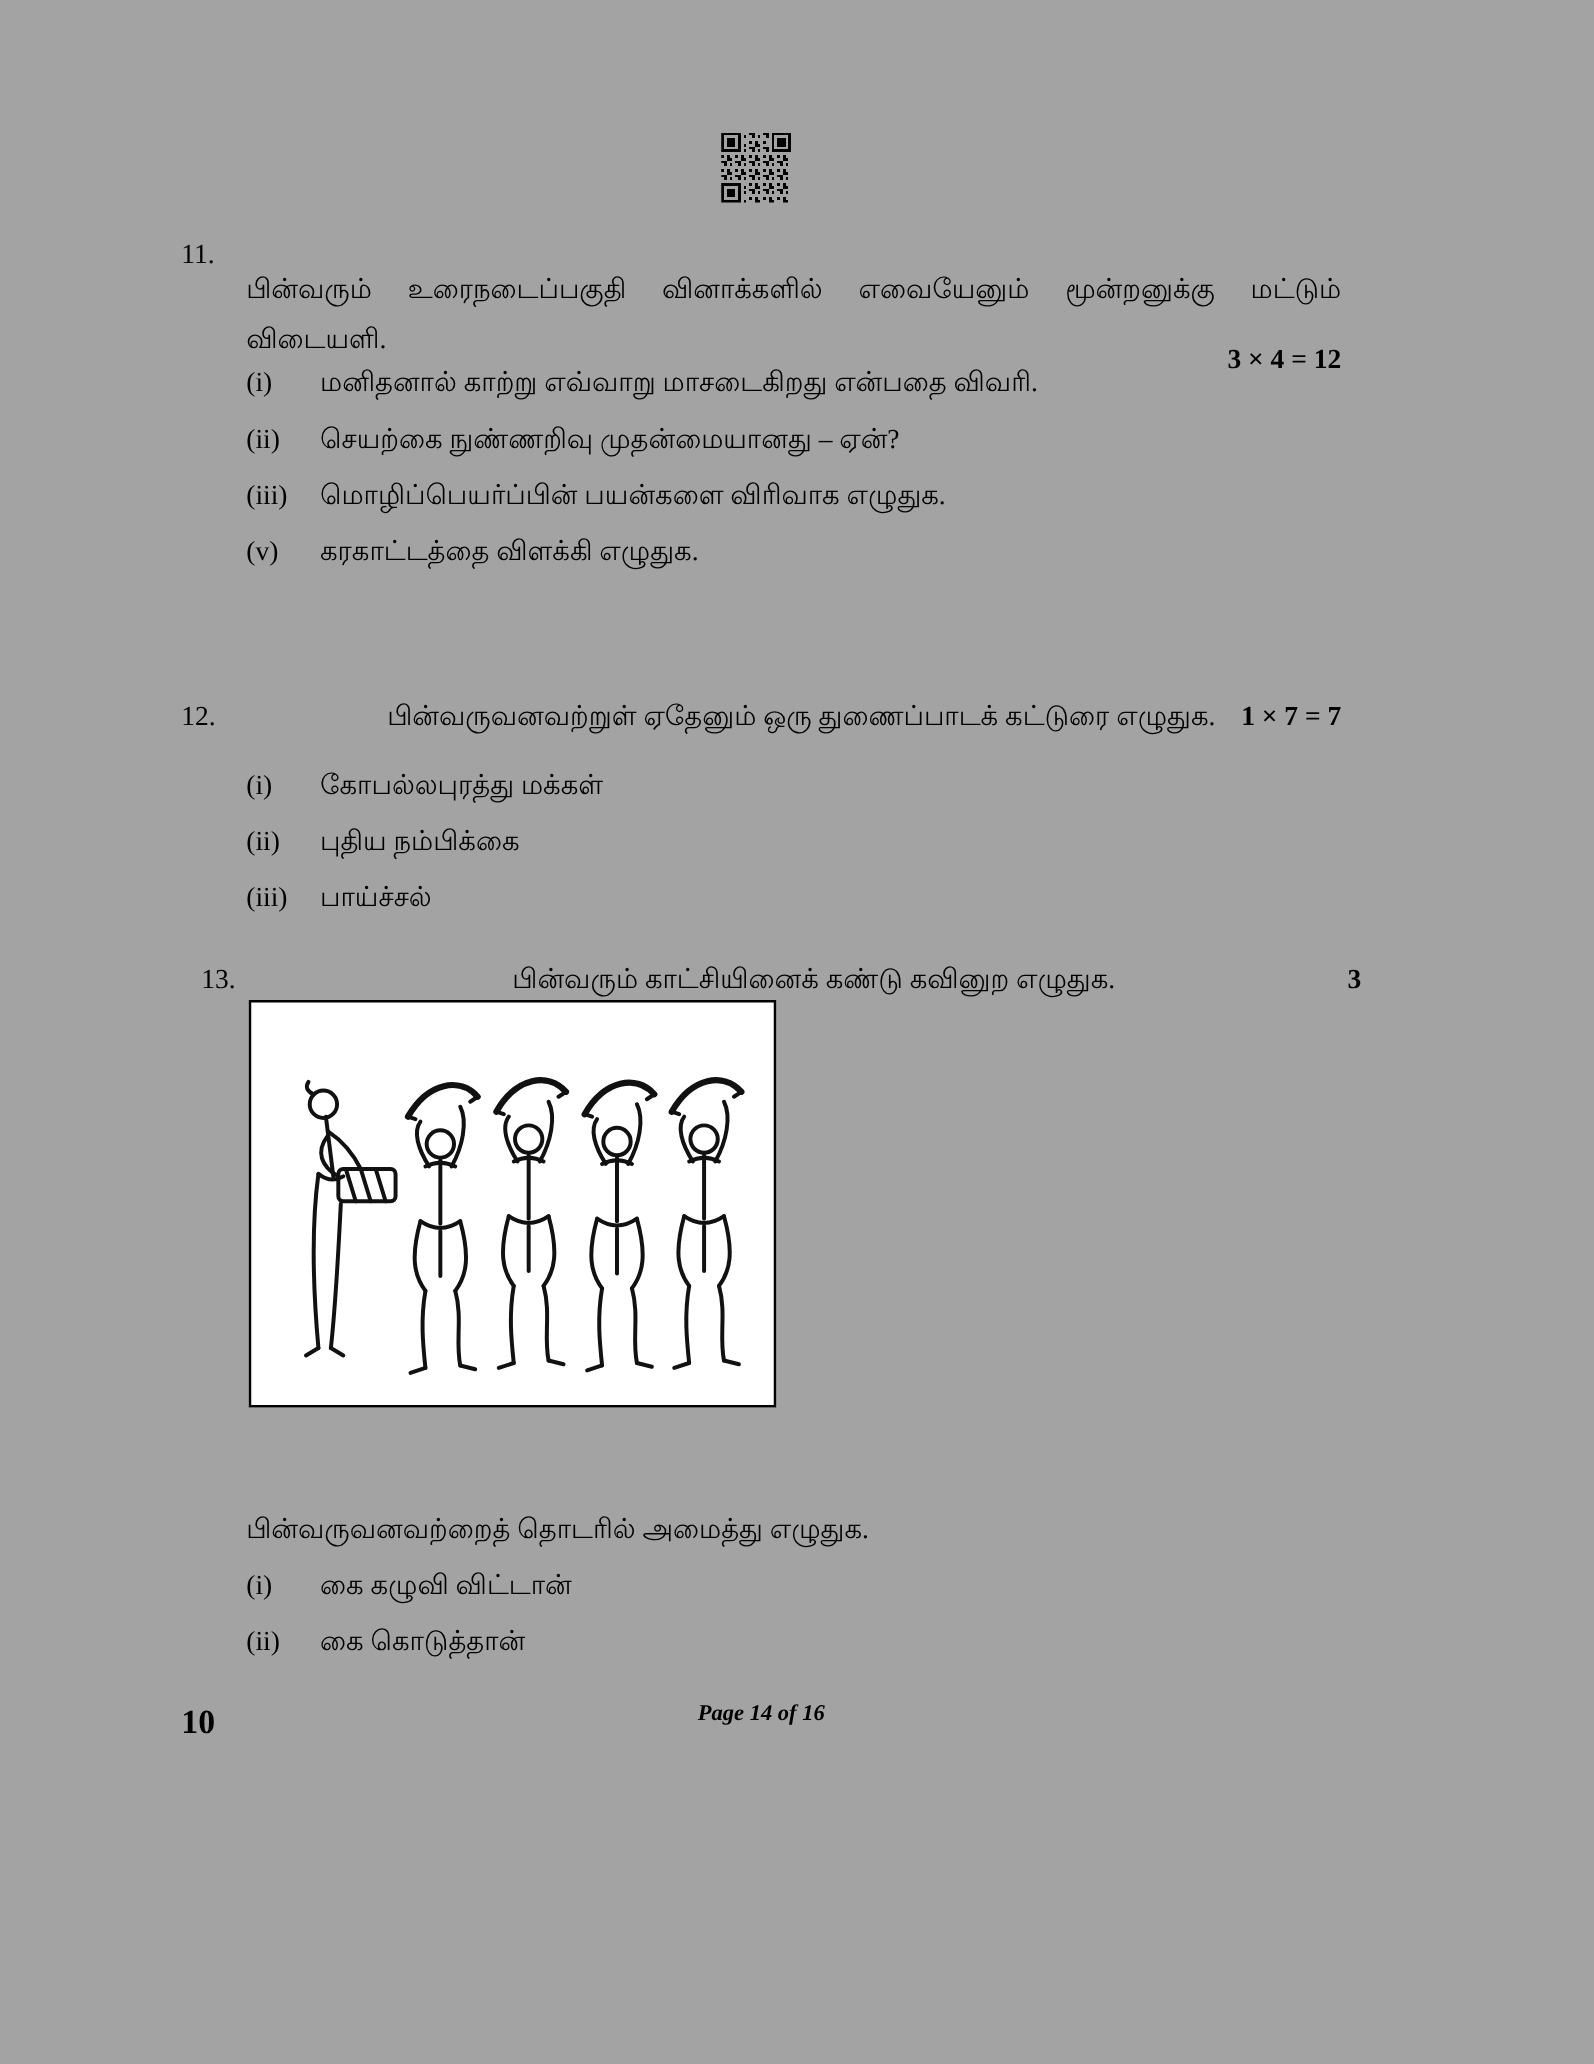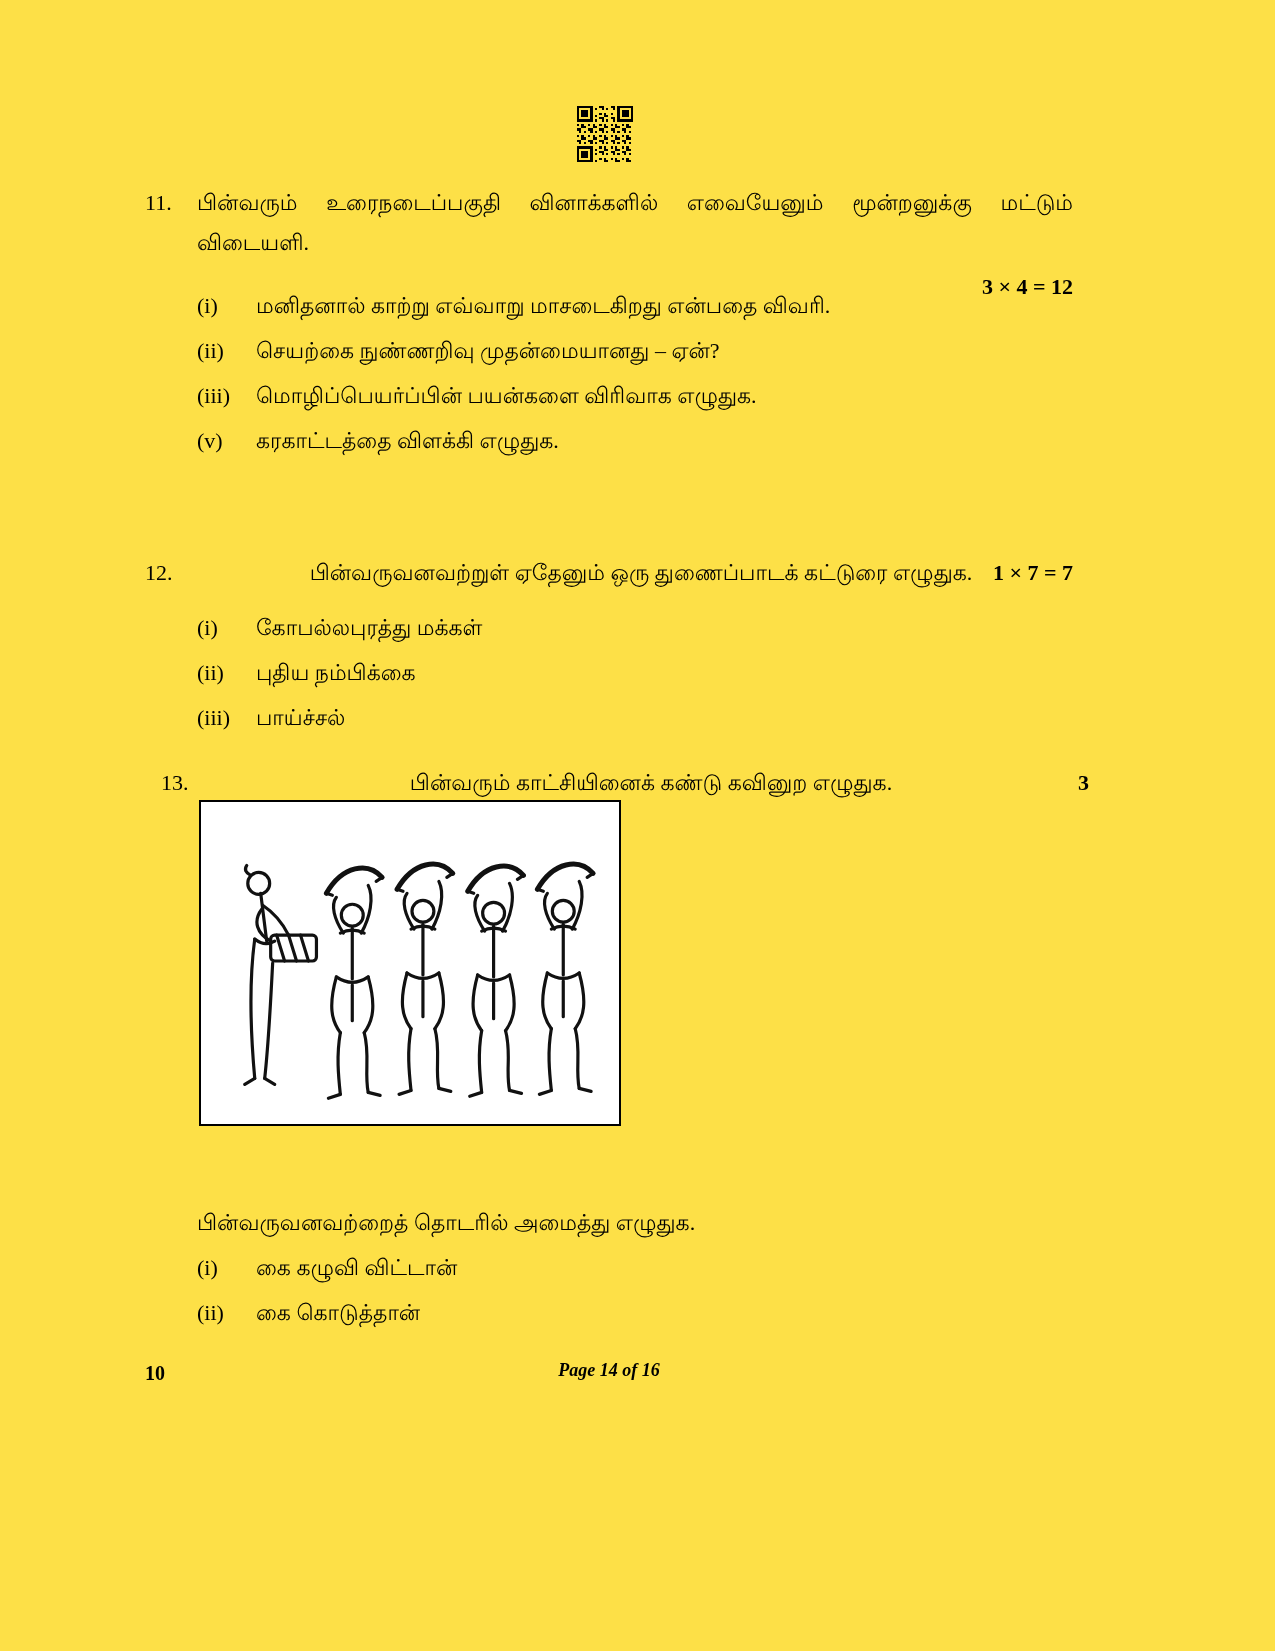--- a/index.html
+++ b/index.html
@@ -2,35 +2,35 @@
 <html><head>
 <meta charset="utf-8">
 <style>
   html,body{margin:0;padding:0;background:#ffffff;}
   body{
     width:1275px;height:1651px;
     font-family:"Liberation Serif","DejaVu Serif",serif;
     color:#000;
     position:relative;
   }
-  .page{position:relative;width:1275px;height:1651px;background:#fde047;overflow:hidden;}
+  .page{position:relative;width:1275px;height:1651px;background:#a3a3a3;overflow:hidden;}
 
   
   .qr{position:absolute;left:577px;top:106px;width:56px;height:56px;}
   .qr svg{width:100%;height:100%;display:block;}
 
   
   .q-head{
     position:absolute;left:145px;width:928px;
     display:flex;align-items:flex-start;
     font-size:22px;line-height:40px;
   }
   .q-num{flex:0 0 52px;}
   .q-text{flex:1;text-align:center;}
-  .q-text.justify{text-align:justify;}
+  .q-text.justify{text-align:justify;margin-top:28px;}
   .q-marks{
     position:absolute;right:0;top:0;
     font-weight:bold;font-size:22px;line-height:40px;white-space:nowrap;
   }
   .q-marks.line2{top:40px;margin-top:44px;}
 
   .q-items{position:absolute;left:197px;width:876px;font-size:22px;}
   .q-item{display:flex;line-height:35px;margin-bottom:10px;}
   .item-label{flex:0 0 59px;}
   .item-text{flex:1;}
@@ -46,21 +46,21 @@
 
   .q-note{
     position:absolute;left:197px;width:876px;
     font-size:22px;line-height:35px;
   }
   .q-note.justify{text-align:justify;}
 
   
   .footer-left{
     position:absolute;left:145px;top:1362px;
-    font-size:20px;font-weight:bold;
+    font-size:27px;font-weight:bold;
   }
   .footer-center{
     position:absolute;left:145px;top:1360px;width:928px;
     text-align:center;font-size:18px;font-weight:bold;font-style:italic;
   }
 </style>
 </head>
 <body>
 
 <div class="page">

